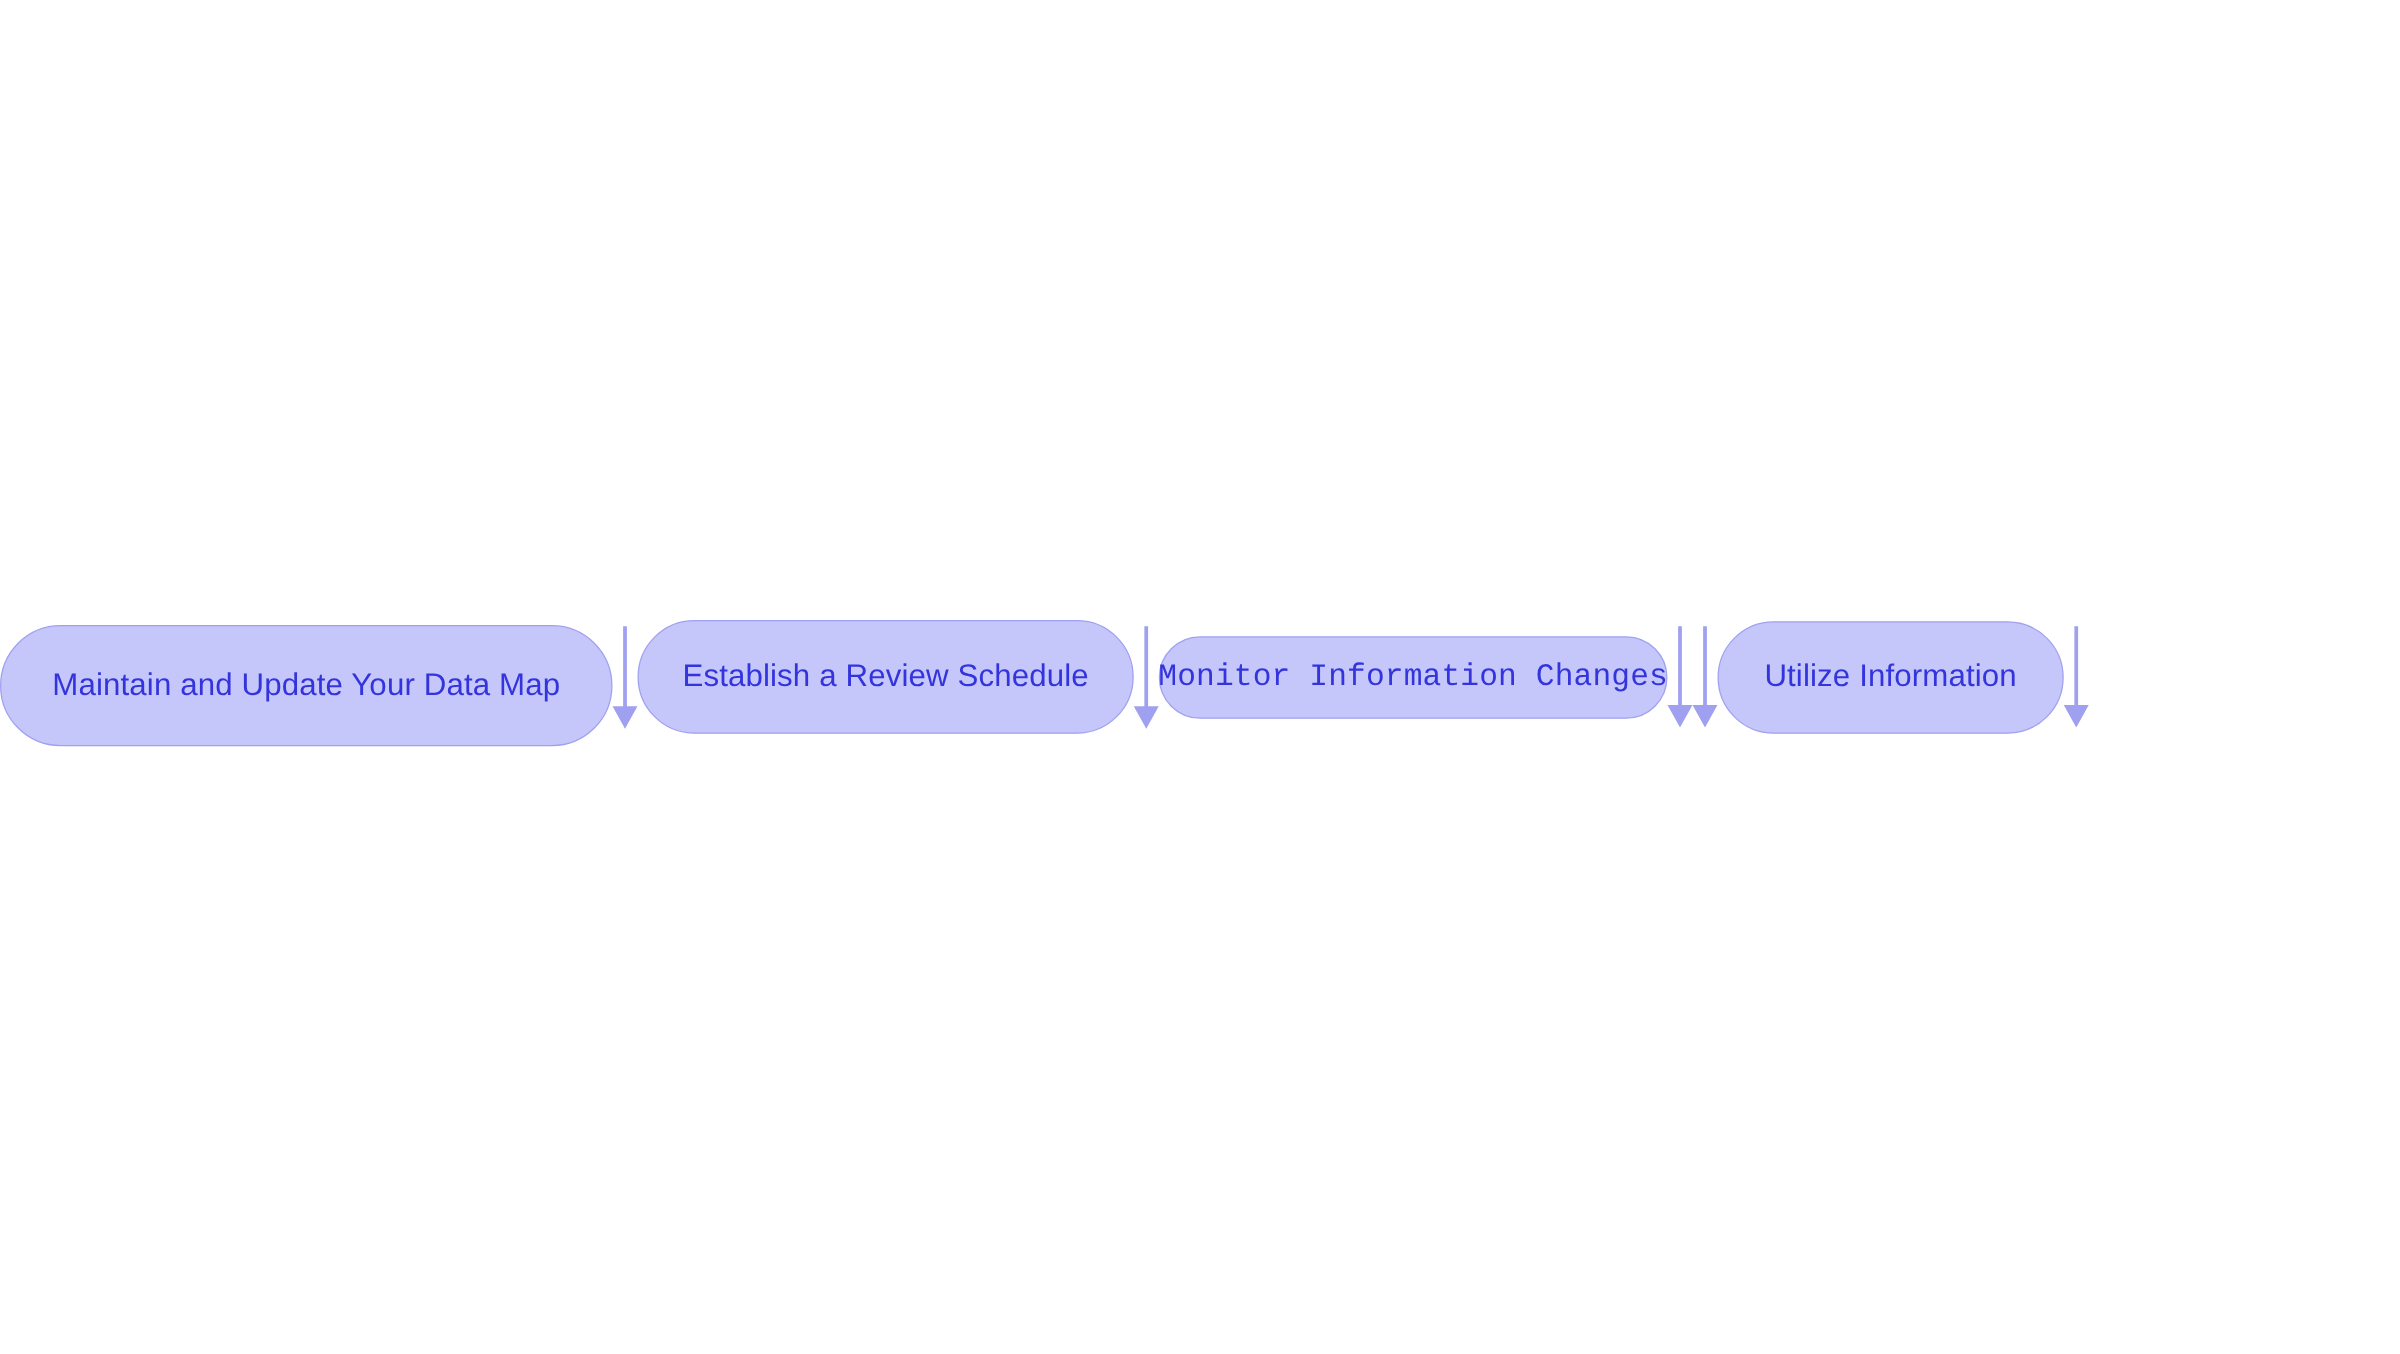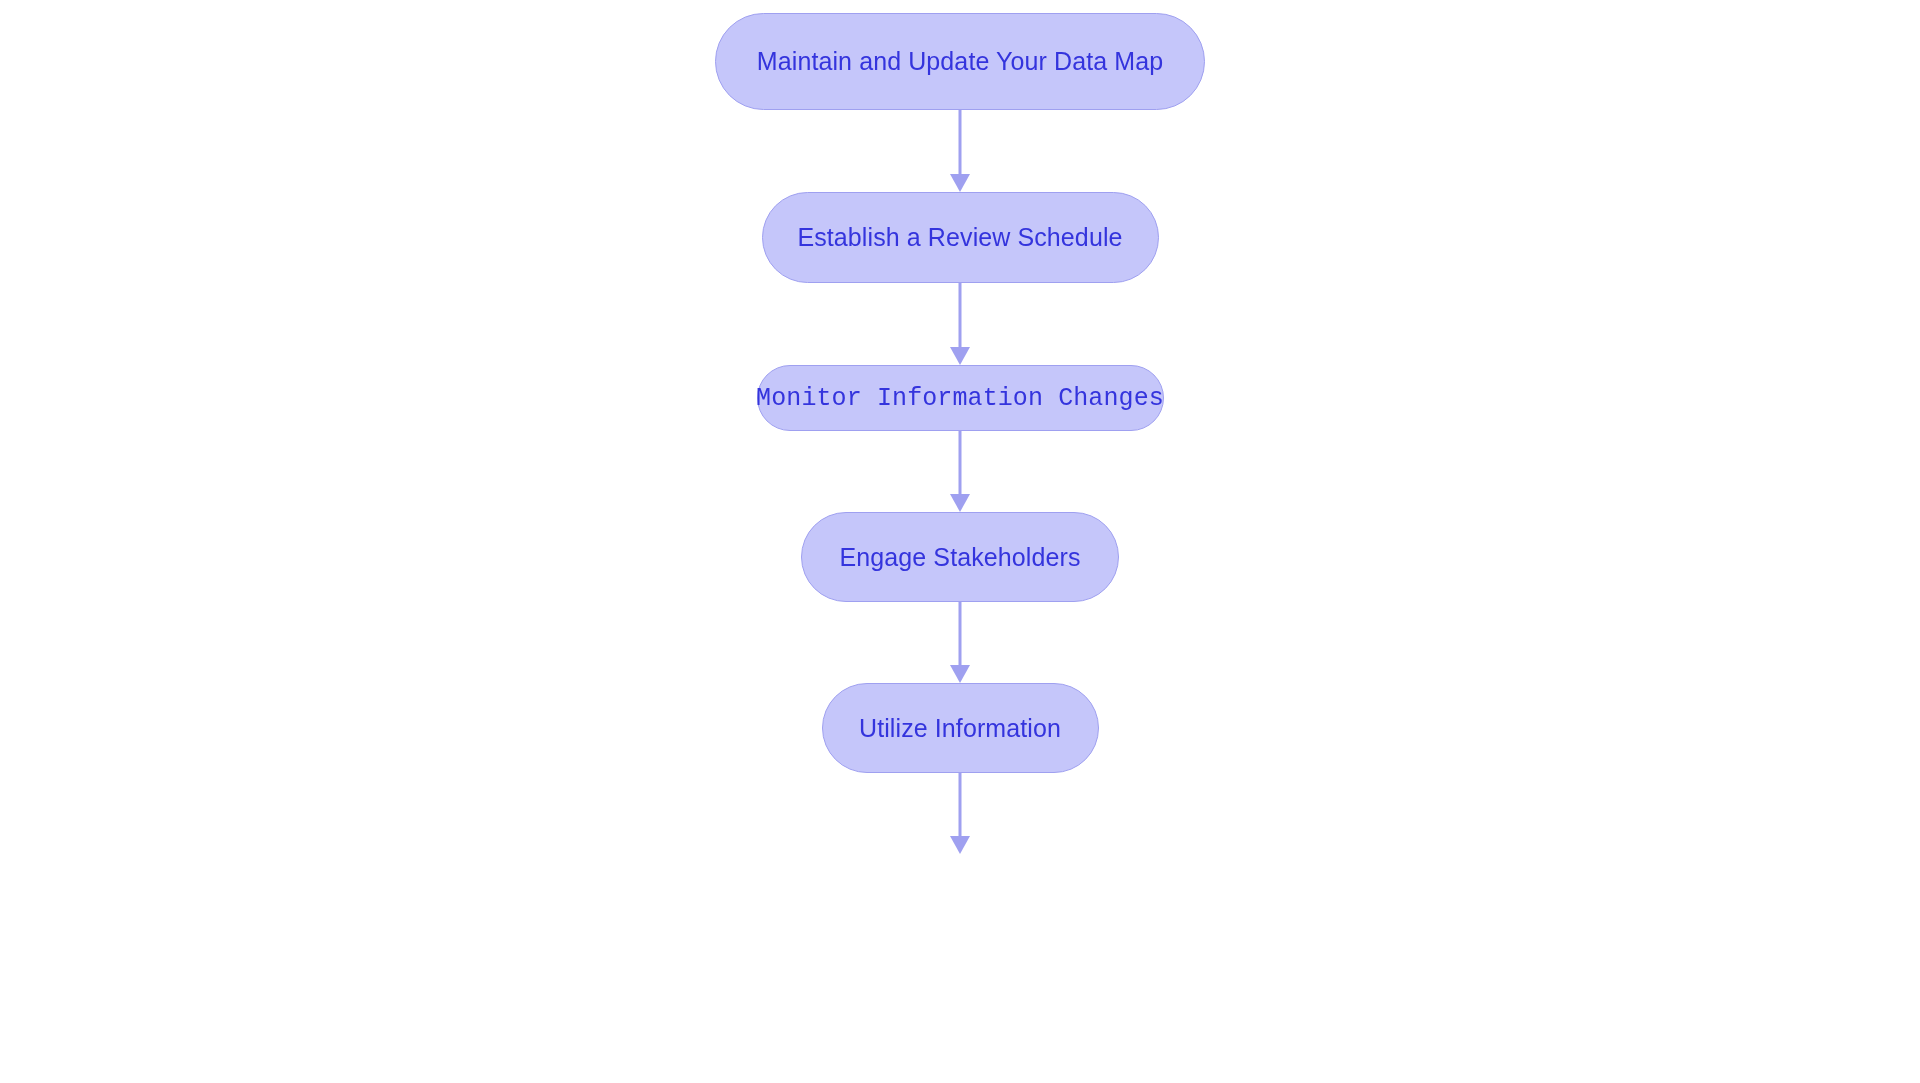--- a/index.html
+++ b/index.html
@@ -22,21 +22,21 @@
     background: #ffffff;
   }
 
   .flow-column {
     position: absolute;
     left: 0;
     top: 0;
     width: 1920px;
     height: 1083px;
     display: flex;
-    flex-direction: column;
+    flex-direction: row;
     align-items: center;
   }
 
   .node {
     box-sizing: border-box;
     display: flex;
     align-items: center;
     justify-content: center;
     background: #c5c6fa;
     border: 1.5px solid #9fa0f0;
@@ -121,23 +121,20 @@
 
     <div class="node node-2">
       <span class="node-label">Monitor Information Changes</span>
     </div>
 
     <div class="connector connector-2">
       <div class="stem"></div>
       <div class="head"></div>
     </div>
 
-    <div class="node node-3">
-      <span class="node-label">Engage Stakeholders</span>
-    </div>
 
     <div class="connector connector-3">
       <div class="stem"></div>
       <div class="head"></div>
     </div>
 
     <div class="node node-4">
       <span class="node-label">Utilize Information</span>
     </div>
 

